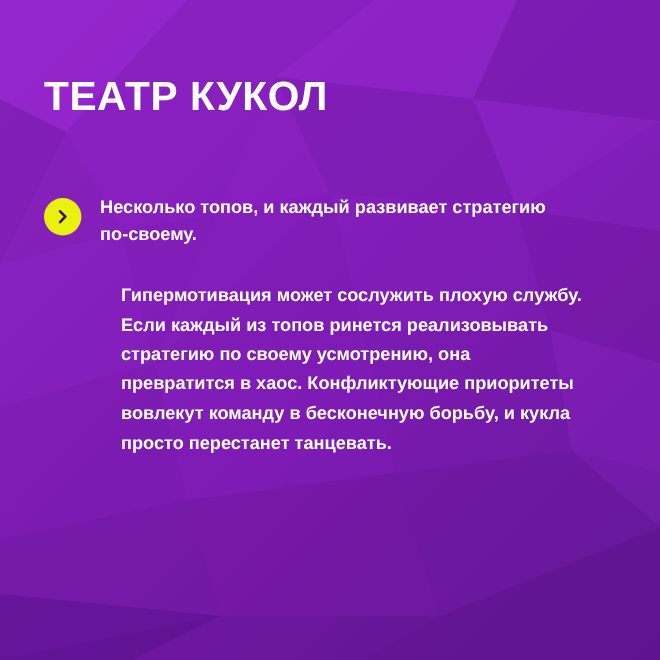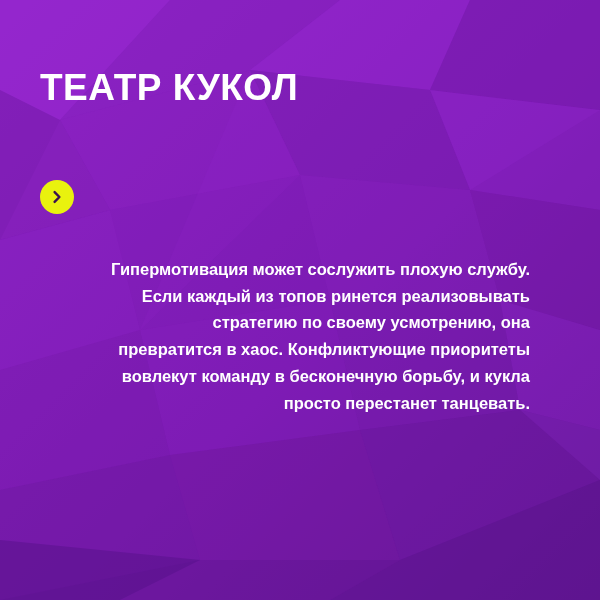--- a/index.html
+++ b/index.html
@@ -12,21 +12,20 @@
     overflow: hidden;
     font-family: "Liberation Sans", sans-serif;
     background: #7d1fb5;
   }
   .slide {
     position: relative;
     width: 600px;
     height: 600px;
     overflow: hidden;
     background: linear-gradient(135deg, #8b22c4 0%, #7a1ab0 45%, #6e1aa3 100%);
-    text-align: right;
   }
   
   .facets {
     position: absolute;
     inset: 0;
     width: 600px;
     height: 600px;
     pointer-events: none;
   }
   .content {
@@ -133,18 +132,19 @@
   <div class="content">
 
     <h1 class="title">ТЕАТР КУКОЛ</h1>
 
     <div class="bullet-row">
       <span class="bullet-icon">
         <svg width="14" height="14" viewBox="0 0 14 14" aria-hidden="true">
           <path d="M4.6 2.1 L9.4 7 L4.6 11.9" fill="none" stroke="#3a1150" stroke-width="2.4" stroke-linecap="round" stroke-linejoin="round"></path>
         </svg>
       </span>
+      <div class="bullet-text">Несколько топов, и каждый развивает стратегию по-своему.</div>
     </div>
 
     <div class="body-text">Гипермотивация может сослужить плохую службу. Если каждый из топов ринется реализовывать стратегию по своему усмотрению, она превратится в хаос. Конфликтующие приоритеты вовлекут команду в бесконечную борьбу, и кукла просто перестанет танцевать.</div>
 
   </div>
 </div>
 
 </body></html>

